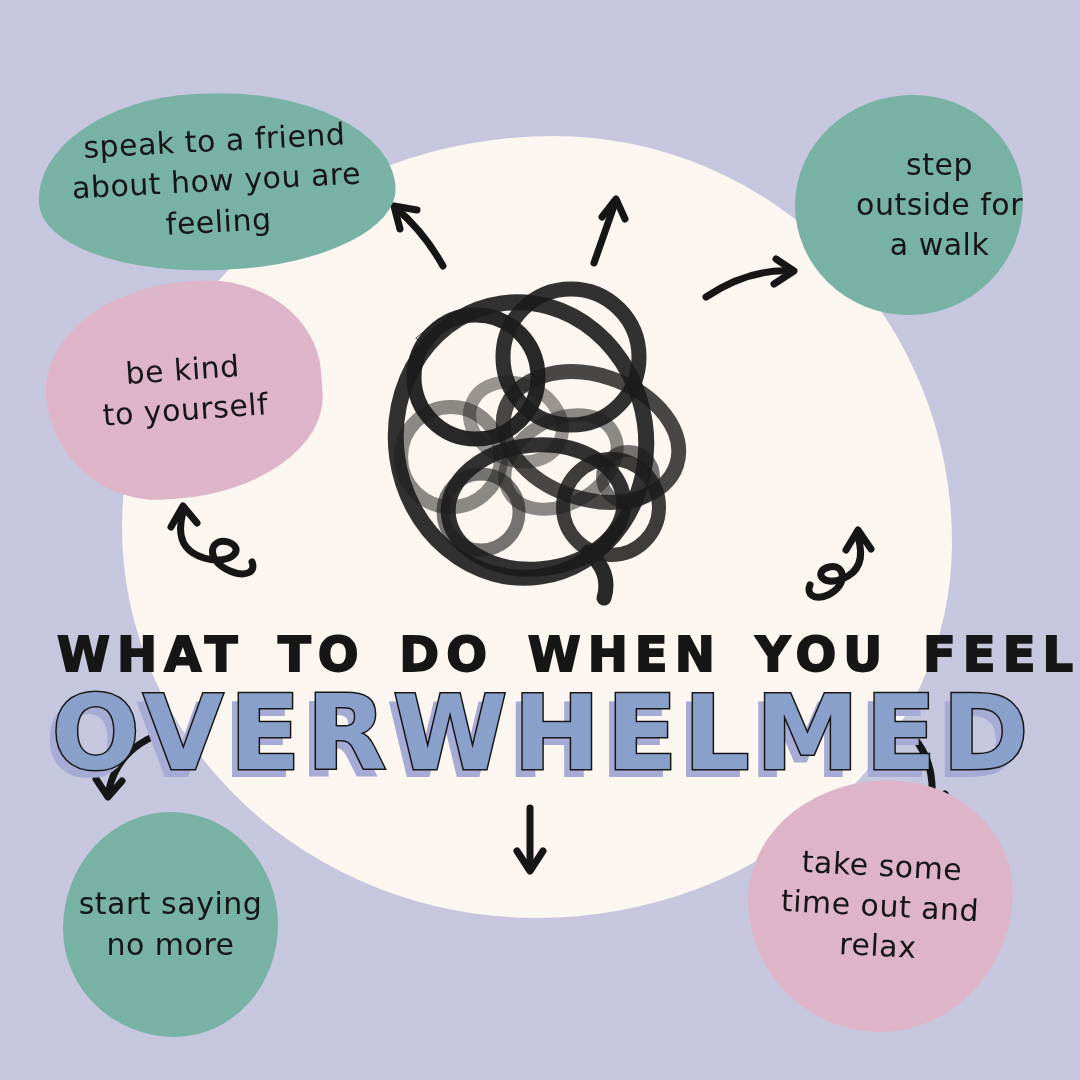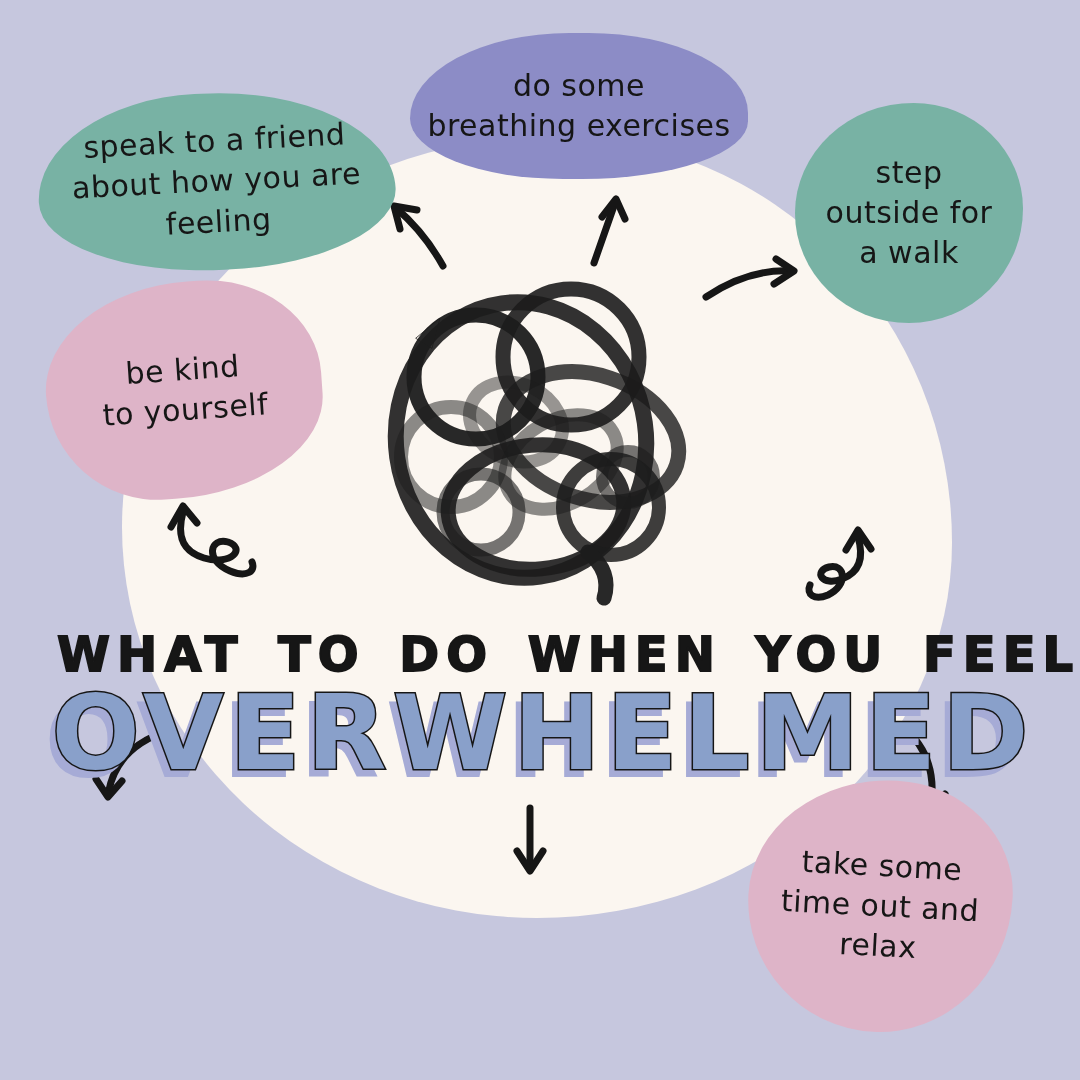--- a/index.html
+++ b/index.html
@@ -20,21 +20,21 @@
   }
   .bubble .bubble-text{
     white-space:pre-line;font-size:30px;line-height:1.34;font-weight:500;
     letter-spacing:.5px;
   }
   .teal{background:var(--teal,#78b2a4);}
   .purple{background:var(--purple,#8c8cc6);}
   .pink{background:var(--pink,#deb4c8);}
   .b-speak   {left:38px;  top:93px;  width:357px;height:177px;border-radius:46% 54% 48% 52%/58% 60% 42% 44%;transform:rotate(-3deg);}
   .b-breathe {left:410px; top:33px;  width:338px;height:146px;border-radius:50% 50% 52% 48%/62% 58% 42% 44%;}
-  .b-step    {left:795px; top:103px; width:228px;height:220px;border-radius:52% 48% 50% 50%/50% 48% 52% 50%;}
+  .b-step    {left:795px; top:95px; width:228px;height:220px;border-radius:52% 48% 50% 50%/50% 48% 52% 50%;justify-content:flex-end;}
   .b-kind    {left:46px;  top:282px; width:276px;height:216px;border-radius:56% 44% 58% 42%/50% 48% 46% 54%;transform:rotate(-4deg);}
   .b-bed     {left:692px; top:386px; width:346px;height:147px;border-radius:46% 44% 42% 52%/64% 58% 46% 52%;}
   .b-saying  {left:63px;  top:812px; width:215px;height:225px;border-radius:50% 50% 48% 52%/52% 50% 50% 48%;}
   .b-social  {left:347px; top:893px; width:355px;height:133px;border-radius:52% 48% 50% 50%/62% 66% 38% 34%;}
   .b-relax   {left:748px; top:780px; width:264px;height:252px;border-radius:54% 46% 50% 50%/48% 44% 56% 52%;transform:rotate(3deg);}
   
   .title-line{
     position:absolute;left:0;top:626px;width:1080px;text-align:right;
     font-family:"DejaVu Sans",sans-serif;font-weight:bold;font-size:48px;
     letter-spacing:7px;word-spacing:10px;
@@ -110,32 +110,32 @@
       <path d="M903 727 Q 938 756 931 806"></path>
       <path d="M916 797 L931 813 L945 794"></path>
     </g>
   </svg>
 
   <div class="bubble teal b-speak">
     <span class="bubble-text">speak to a friend
 about how you are
 feeling</span>
   </div>
-  <div class="bubble purple b-breathe">
-    <span class="bubble-text">do some
-breathing exercises</span>
-  </div>
   <div class="bubble teal b-step">
     <span class="bubble-text">step
 outside for
 a walk</span>
   </div>
   <div class="bubble pink b-kind">
     <span class="bubble-text">be kind
 to yourself</span>
+  </div>
+  <div class="bubble teal b-saying">
+    <span class="bubble-text">start saying
+no more</span>
   </div>
   <div class="bubble pink b-relax">
     <span class="bubble-text">take some
 time out and
 relax</span>
   </div>
 
   <div class="title-line">WHAT TO DO WHEN YOU FEEL</div>
   <svg class="ow-svg" viewBox="0 0 1000 125">
     <text class="ow-shadow" x="496" y="103">OVERWHELMED</text>

